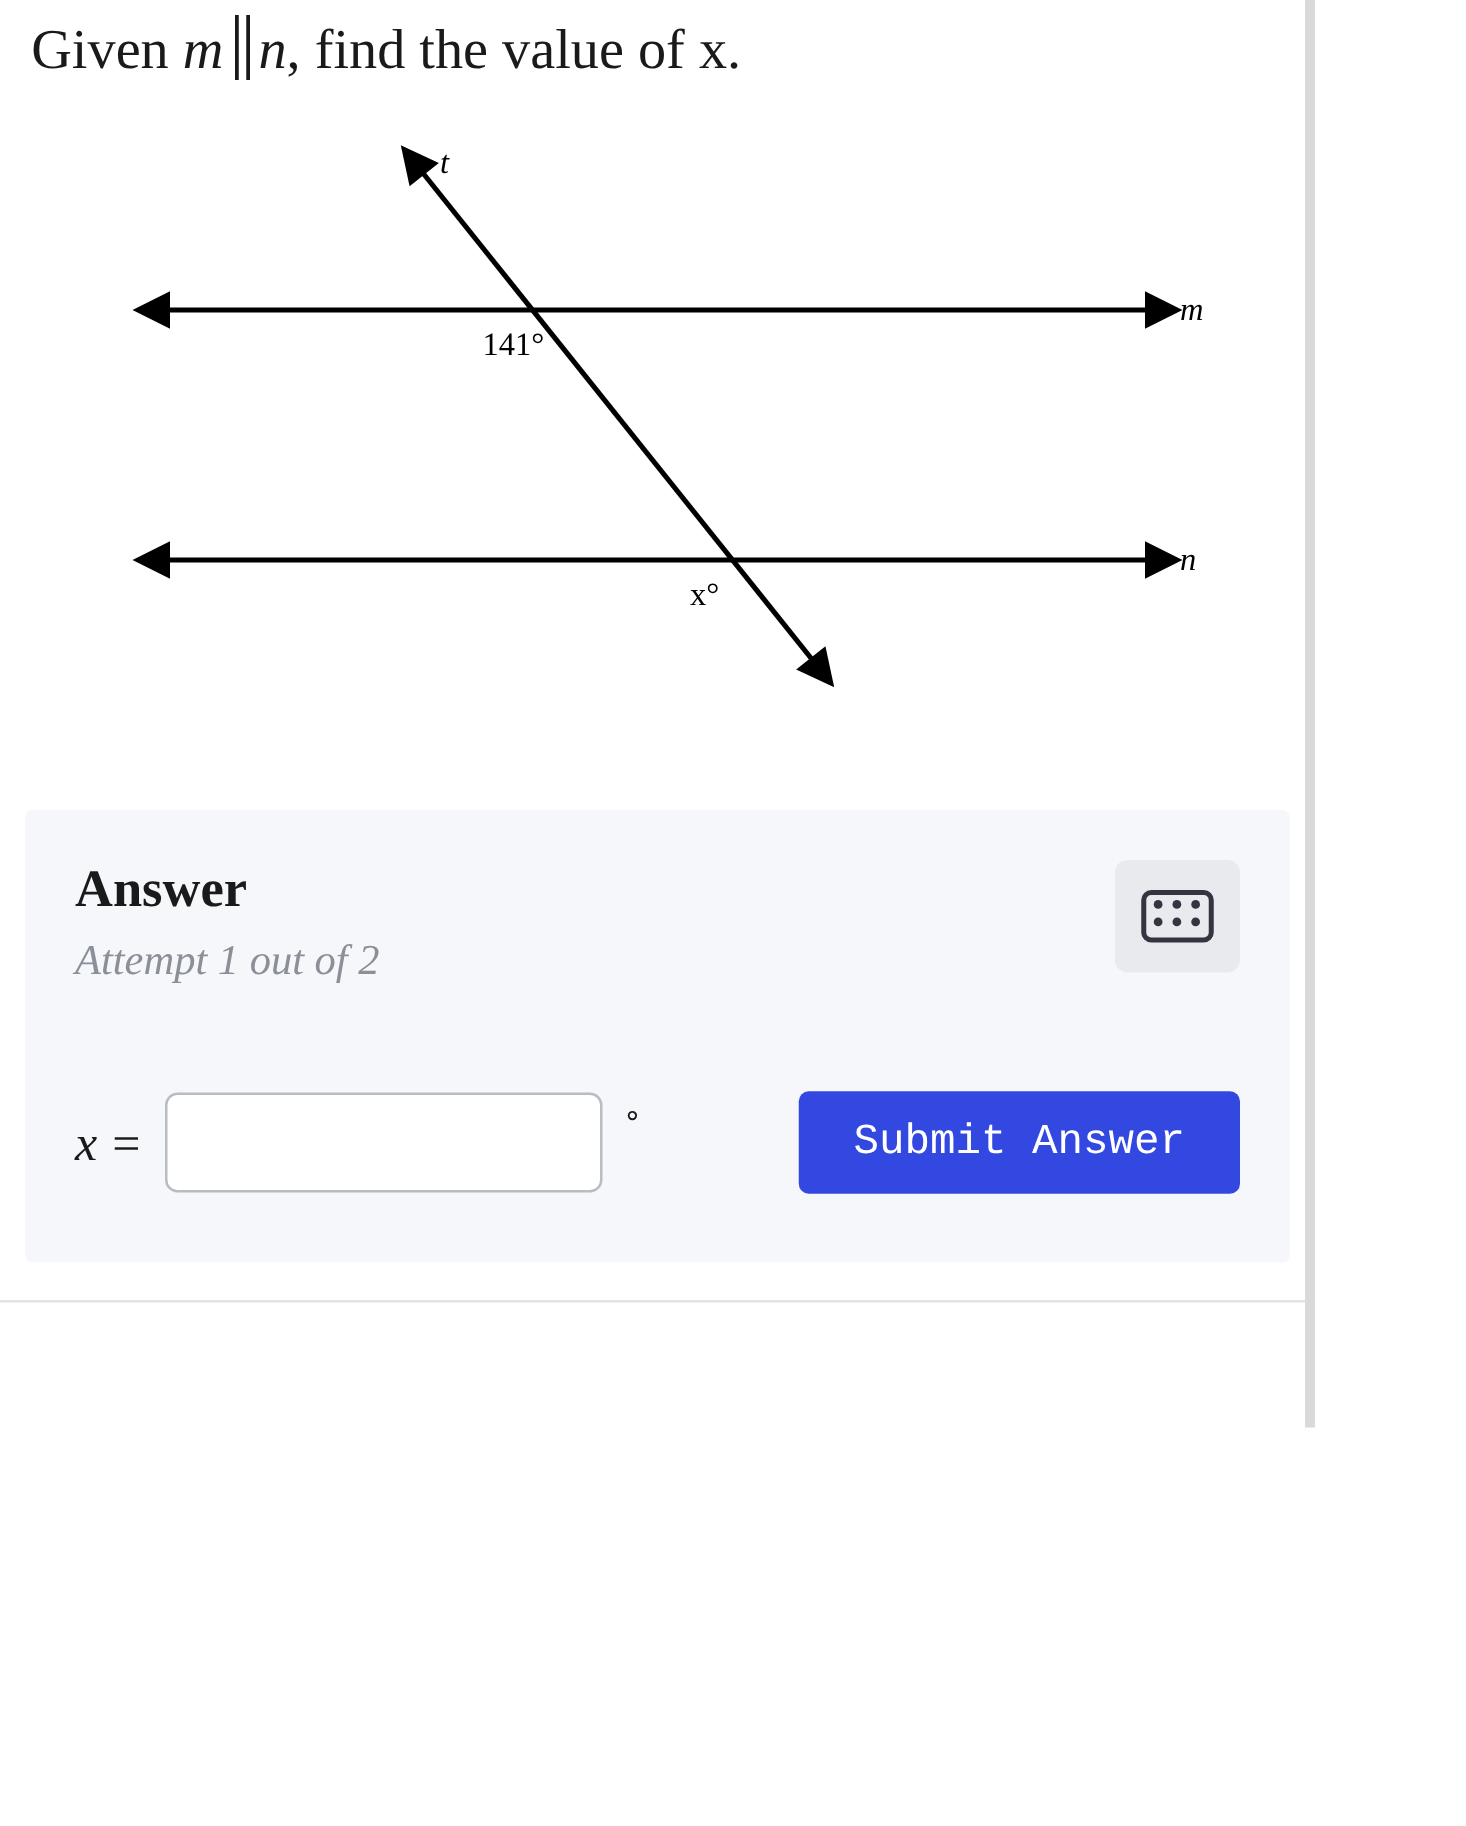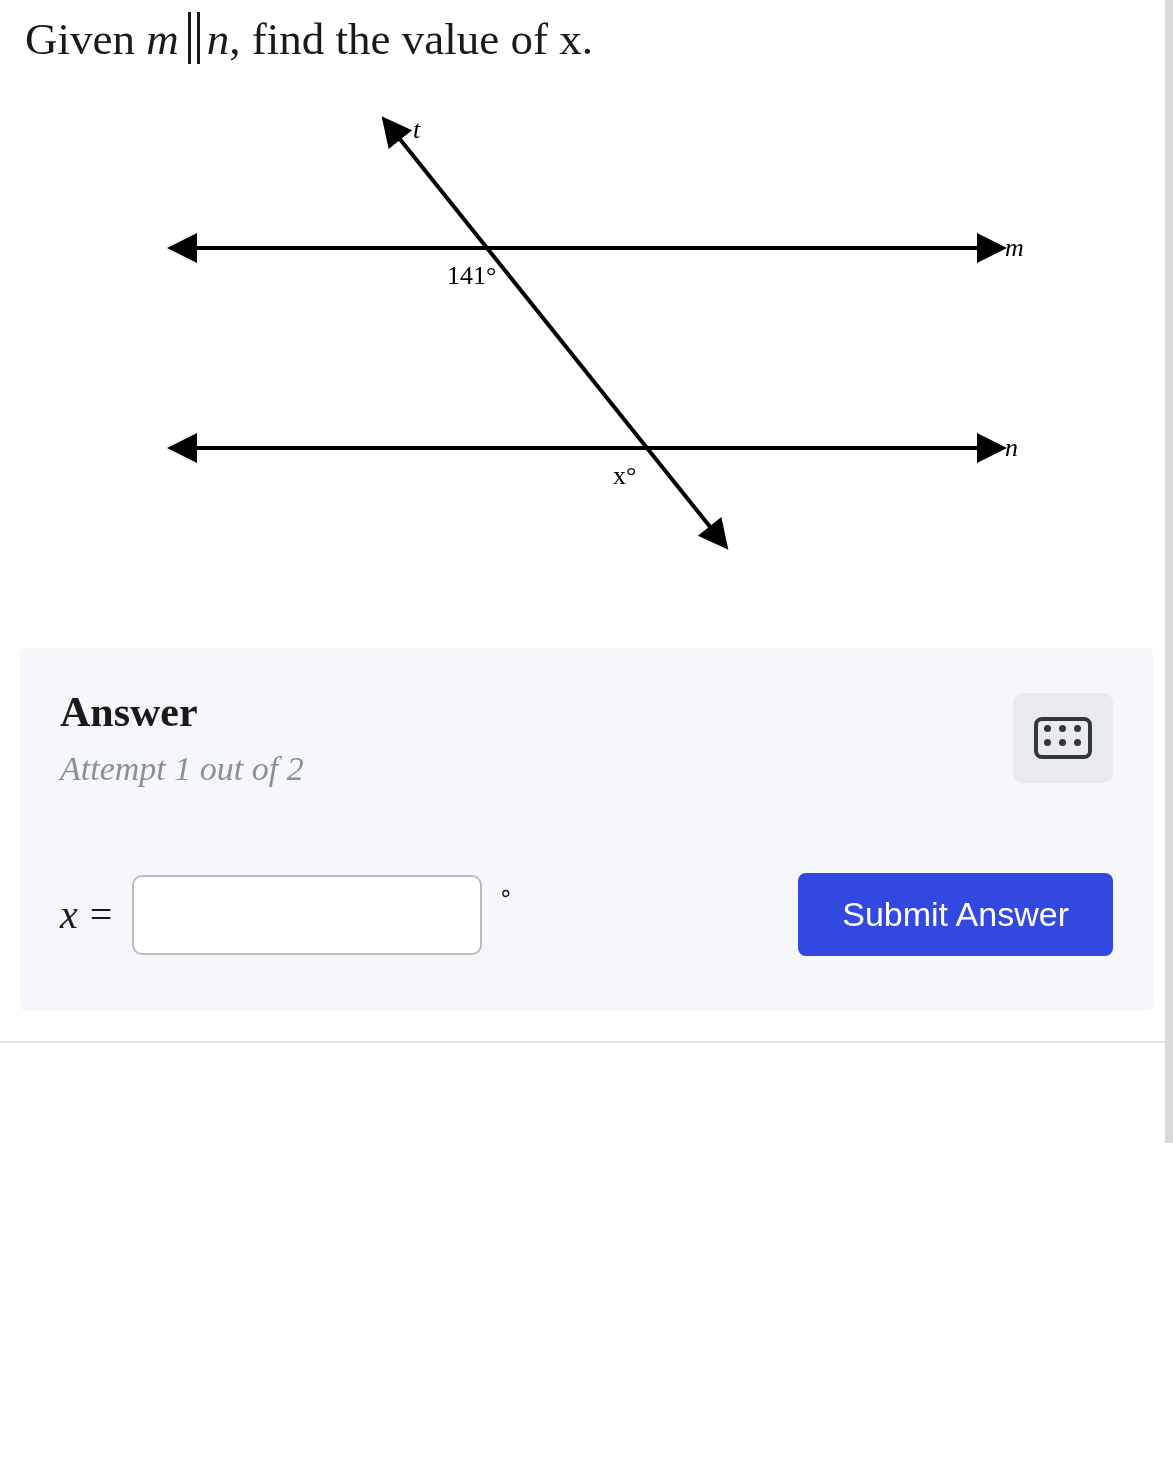--- a/index.html
+++ b/index.html
@@ -3,21 +3,21 @@
 <meta charset="utf-8">
 <style>
   html, body {
     margin: 0;
     padding: 0;
     font-family: Georgia, 'Times New Roman', serif;
     color: #1a1a1a;
     background: #fff;
   }
   .page {
-    width: 1173px;
+    width: 1052px;
     position: relative;
     box-sizing: border-box;
     padding: 0;
   }
   .scroll-edge {
     position: absolute;
     right: 0;
     top: 0;
     width: 8px;
     height: 1180px;
@@ -67,21 +67,21 @@
   .answer-panel {
     margin: 0 20px 30px 20px;
     background: #f5f7fb;
     border-radius: 6px;
     padding: 40px 40px 55px 40px;
     position: relative;
   }
   .answer-header {
     display: flex;
     justify-content: space-between;
-    align-items: center;
+    align-items: flex-start;
   }
   .answer-title {
     font-size: 42px;
     font-weight: bold;
   }
   .attempt {
     margin-top: 14px;
     font-size: 34px;
     color: #8a8f98;
     font-style: italic;
@@ -136,21 +136,21 @@
     font-size: 24px;
     position: relative;
     top: -22px;
     margin-left: -4px;
   }
   .submit-btn {
     margin-left: auto;
     background: #3348e0;
     color: #fff;
     font-size: 34px;
-    font-family: Liberation Sans, sans-serif;
+    font-family: Liberation Mono, monospace;
     border: none;
     border-radius: 8px;
     padding: 22px 44px;
     cursor: pointer;
   }
   .footer-rule {
     margin-top: 20px;
     border-top: 2px solid #e3e3e3;
     height: 100px;
   }

